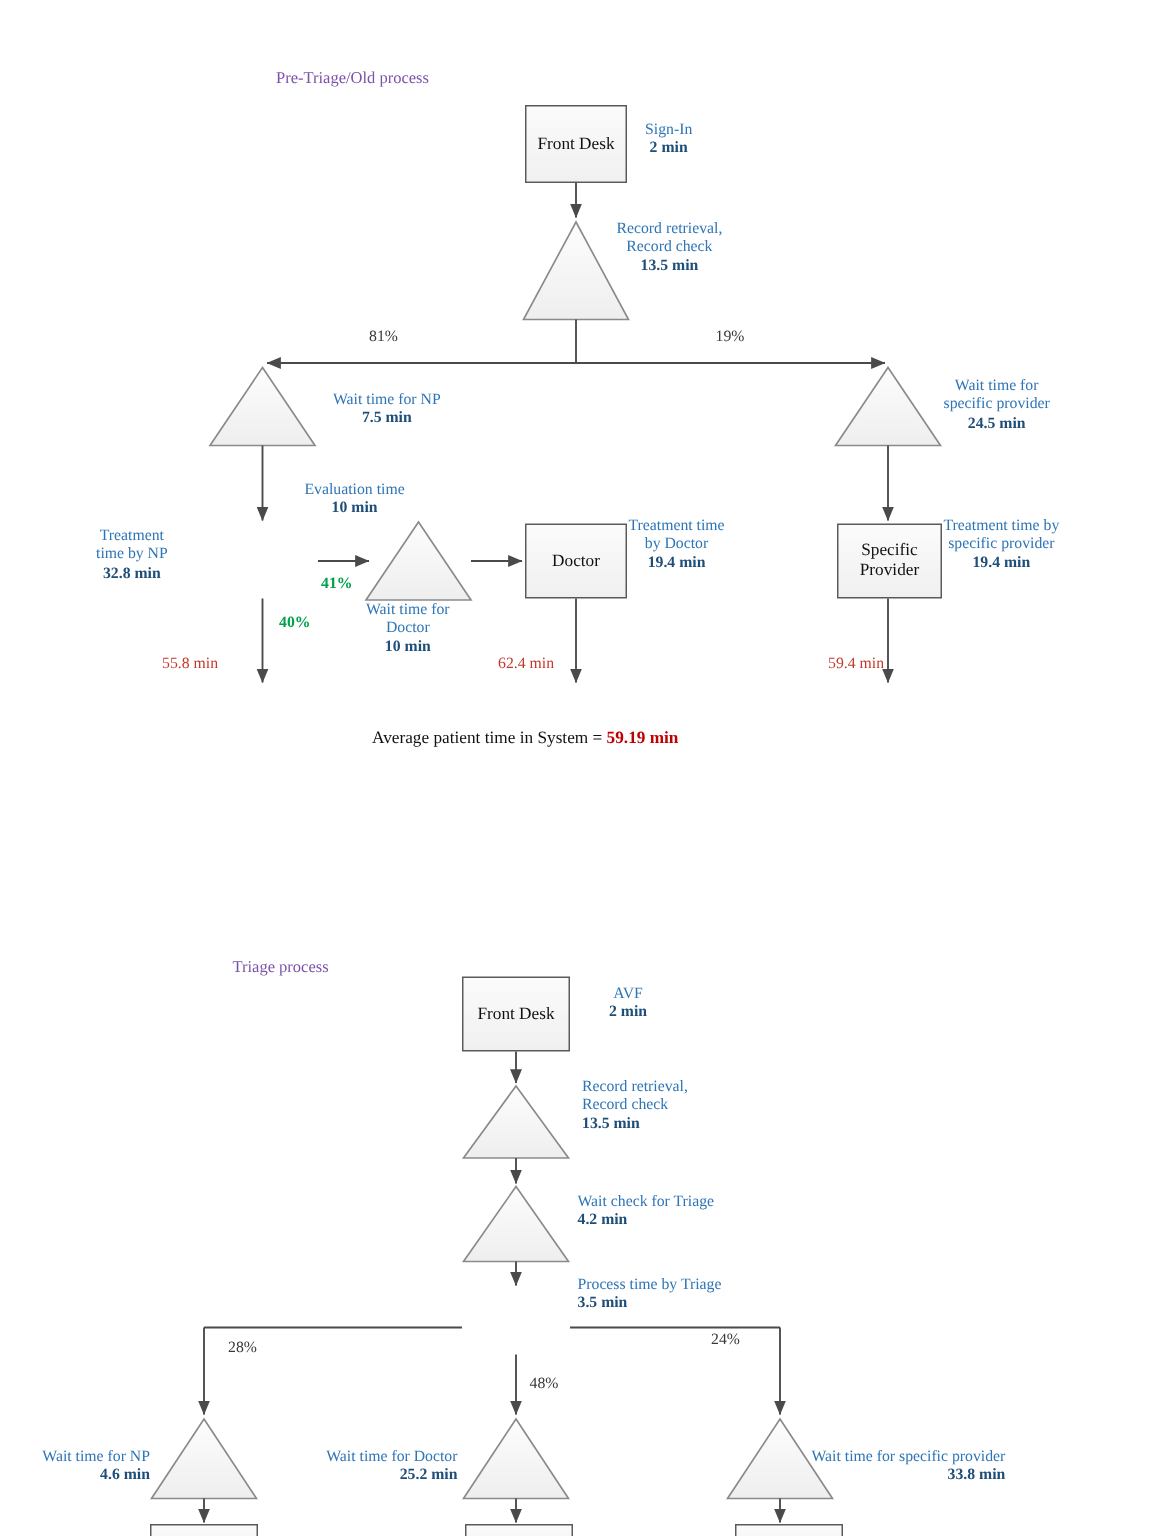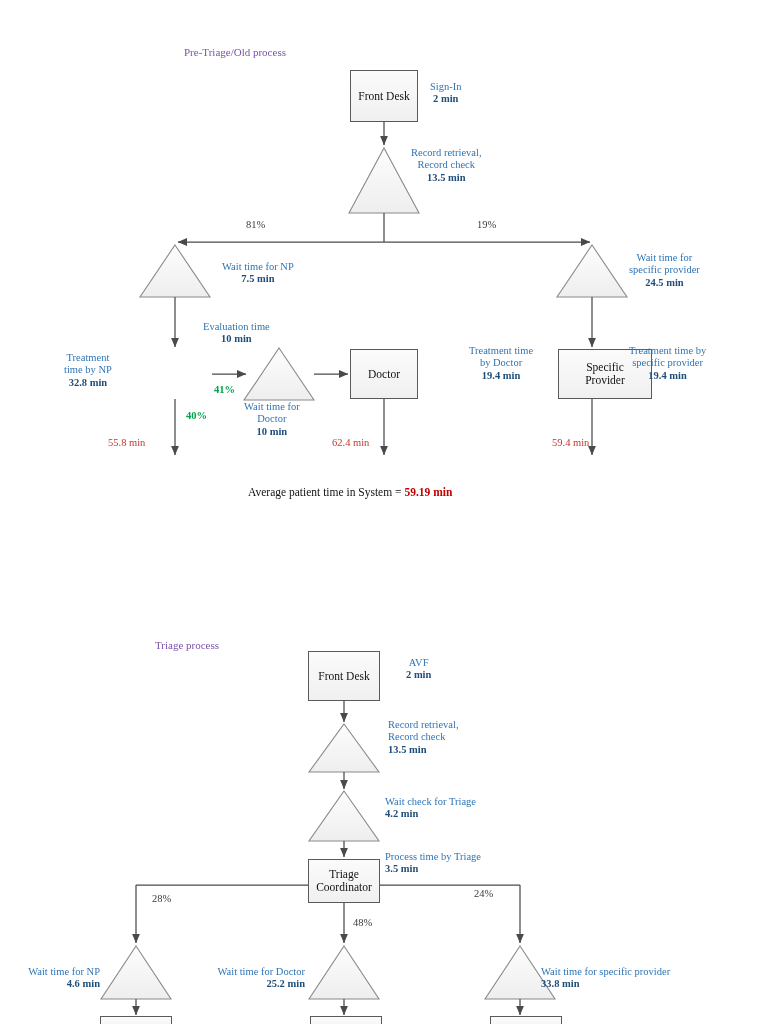--- a/index.html
+++ b/index.html
@@ -161,27 +161,27 @@
   <div class="lbl blue" style="left:244px;top:401px;">
     <span class="t1">Wait time for</span>
     <span class="t1">Doctor</span>
     <span class="t2">10 min</span>
   </div>
 
   <div class="node-box" style="left:350px;top:349px;width:68px;height:50px;">
     <span>Doctor</span>
   </div>
 
-  <div class="lbl blue" style="left:437px;top:345px;padding-left:32px;">
+  <div class="lbl blue" style="left:419px;top:345px;">
     <span class="t1">Treatment time</span>
     <span class="t1">by Doctor</span>
     <span class="t2">19.4 min</span>
   </div>
 
-  <div class="node-box" style="left:558px;top:349px;width:94px;height:50px;">
+  <div class="node-box" style="left:558px;top:349px;width:70px;height:50px;">
     <span>
       <span>Specific</span>
       <span>Provider</span>
     </span>
   </div>
 
   <div class="lbl blue" style="left:629px;top:345px;">
     <span class="t1">Treatment time by</span>
     <span class="t1">specific provider</span>
     <span class="t2">19.4 min</span>
@@ -210,47 +210,41 @@
     <span class="t1">Record retrieval,</span>
     <span class="t1">Record check</span>
     <span class="t2">13.5 min</span>
   </div>
 
   <div class="lbl blue left" style="left:385px;top:796px;">
     <span class="t1">Wait check for Triage</span>
     <span class="t2">4.2 min</span>
   </div>
 
-  <div class="node-box" style="left:308px;top:859px;width:72px;height:44px;">
-    <span>
-      <span>Triage</span>
-      <span>Coordinator</span>
-    </span>
-  </div>
 
   <div class="lbl blue left" style="left:385px;top:851px;">
     <span class="t1">Process time by Triage</span>
     <span class="t2">3.5 min</span>
   </div>
 
   <div class="lbl gray" style="left:152px;top:893px;">28%</div>
   <div class="lbl gray" style="left:353px;top:917px;">48%</div>
   <div class="lbl gray" style="left:474px;top:888px;">24%</div>
 
   <div class="lbl blue right" style="left:16px;top:966px;width:84px;">
     <span class="t1">Wait time for NP</span>
     <span class="t2">4.6 min</span>
   </div>
 
   <div class="lbl blue right" style="left:195px;top:966px;width:110px;">
     <span class="t1">Wait time for Doctor</span>
     <span class="t2">25.2 min</span>
   </div>
 
-  <div class="lbl blue left" style="left:541px;top:966px;">
+  <div class="lbl blue left" style="left:541px;top:966px;text-align:right;">
     <span class="t1">Wait time for specific provider</span>
     <span class="t2">33.8 min</span>
   </div>
 
   <div class="node-box partial" style="left:100px;top:1016px;width:72px;height:20px;"></div>
   <div class="node-box partial" style="left:310px;top:1016px;width:72px;height:20px;"></div>
   <div class="node-box partial" style="left:490px;top:1016px;width:72px;height:20px;"></div>
 
 </div>
 

